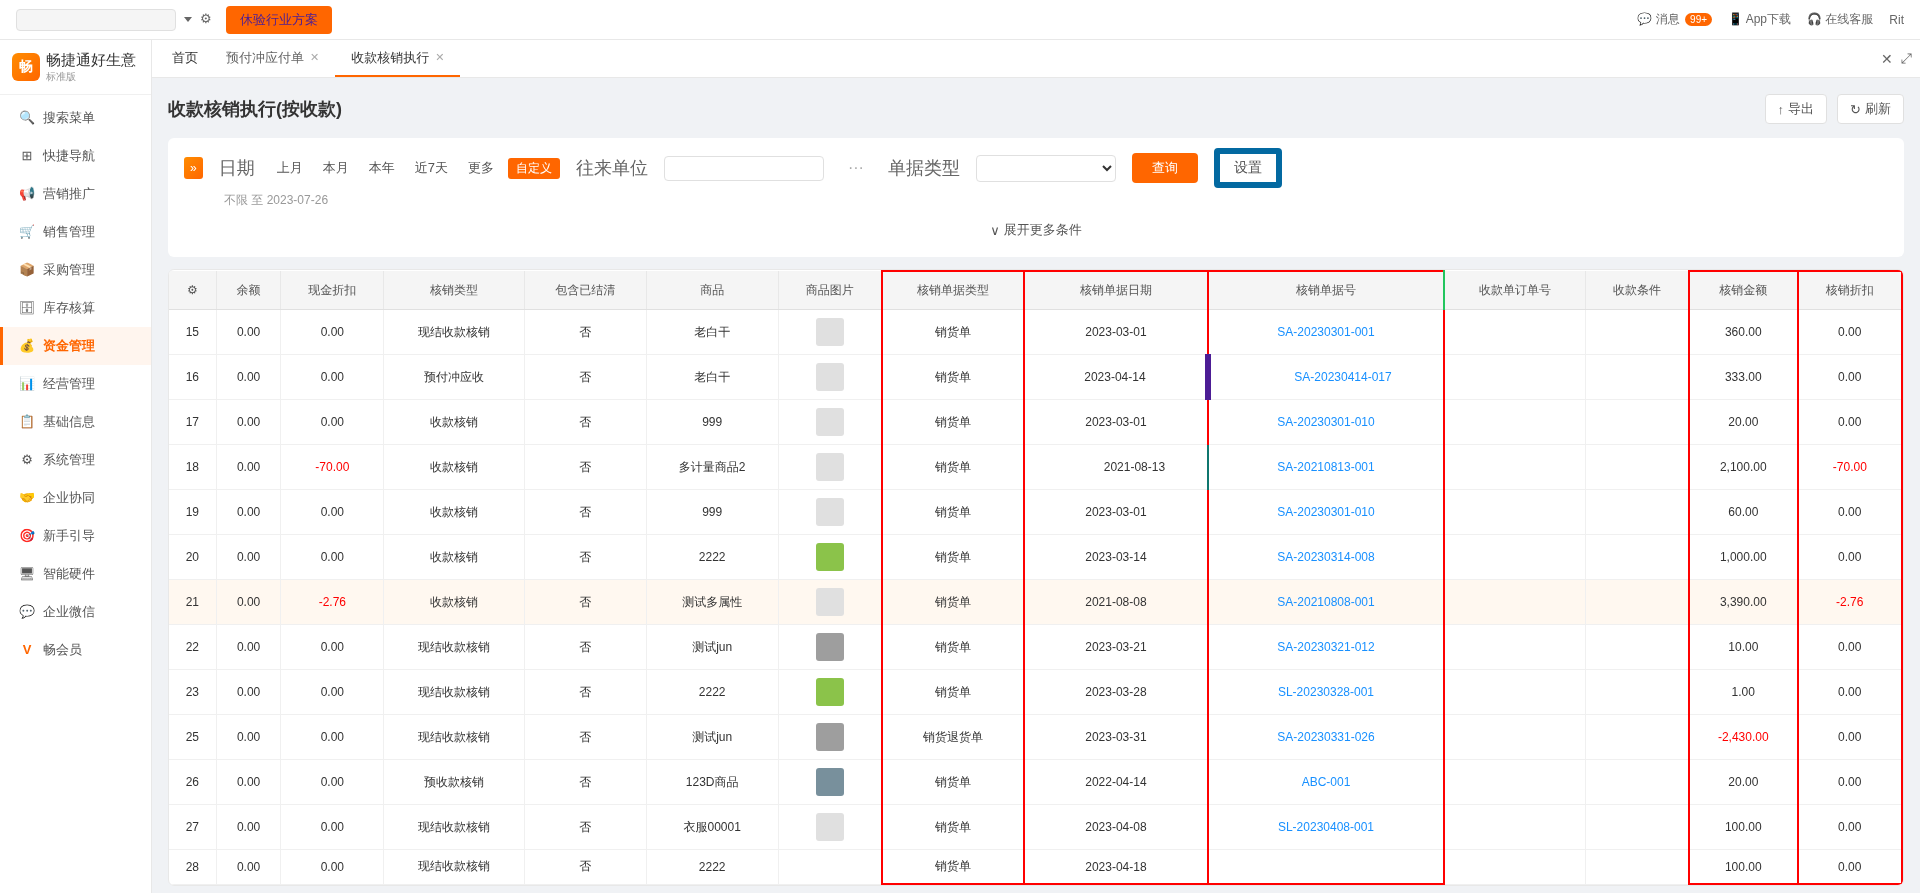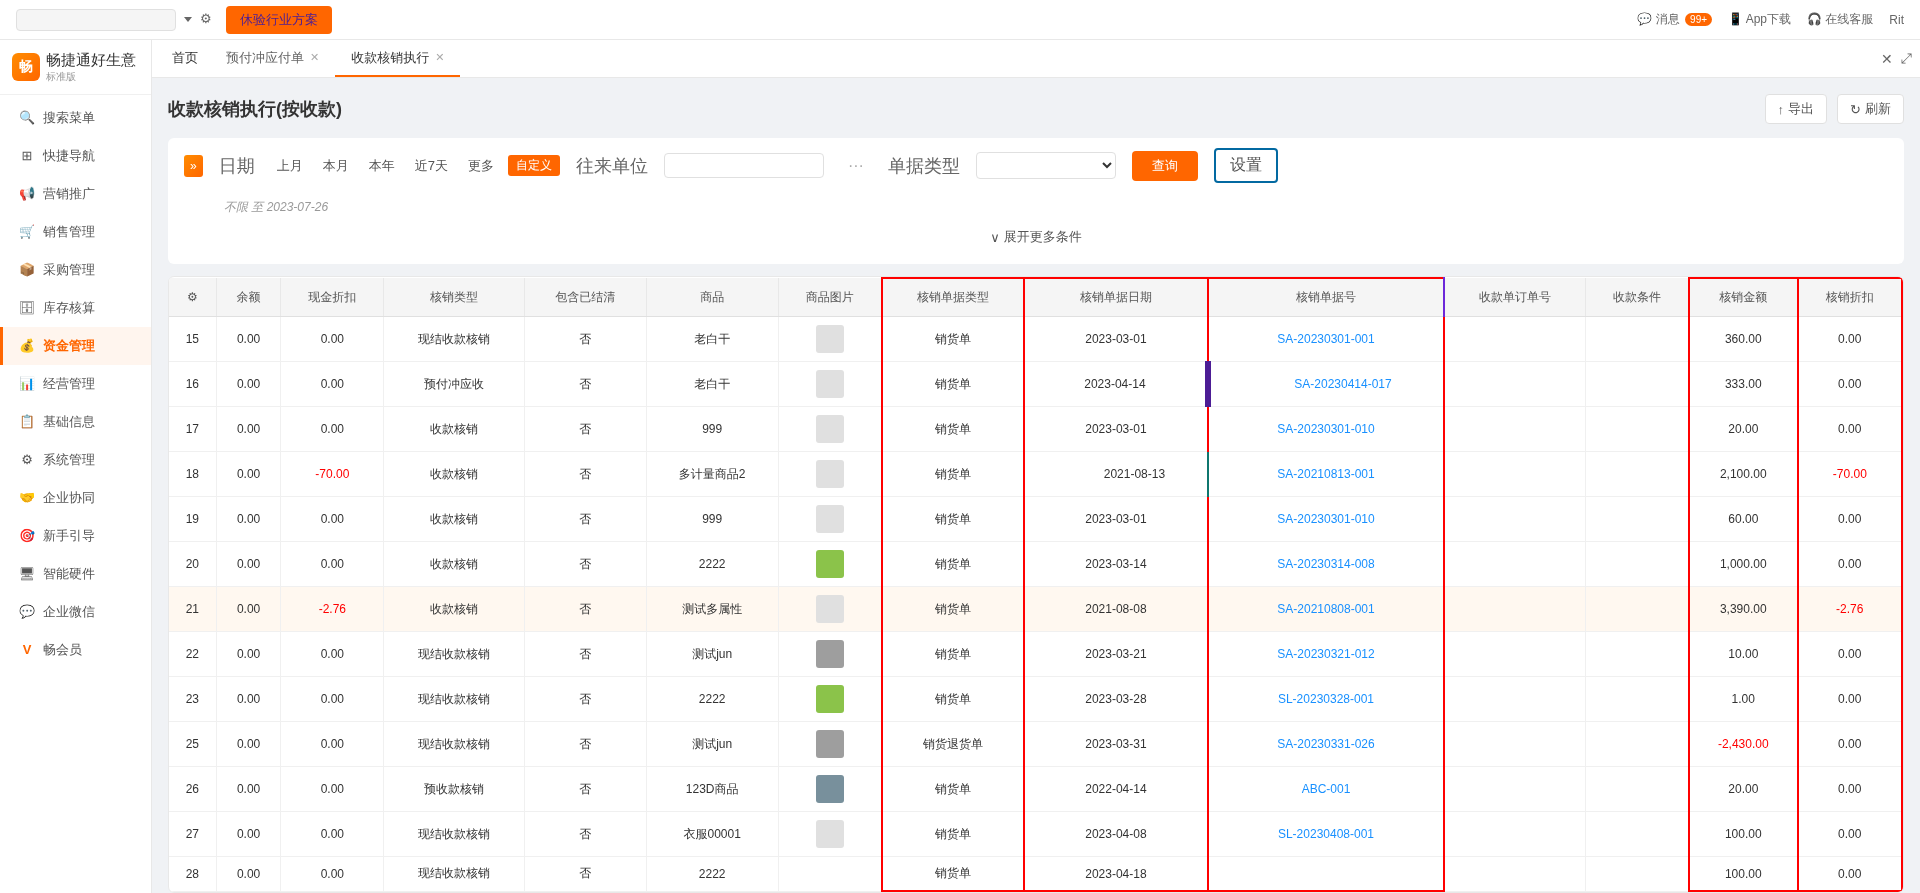--- a/index.html
+++ b/index.html
@@ -52,21 +52,21 @@
     .filter-expand-btn { background: linear-gradient(135deg, #ff8c00, #f60); color: white; border: none; border-radius: 3px; padding: 4px 6px; cursor: pointer; font-size: 12px; }
     .filter-label { color: #666; font-size: 18px; }
     .filter-date-row { display: flex; align-items: center; gap: 8px; }
     .filter-date-btn { background: none; border: none; cursor: pointer; color: #555; font-size: 13px; padding: 2px 6px; }
     .filter-date-custom { background: #f60; color: #fff; border: none; border-radius: 3px; padding: 2px 8px; font-size: 12px; cursor: pointer; }
     .filter-date-range { color: #999; font-size: 12px; margin-top: 2px; }
     .filter-input { border: 1px solid #e0e0e0; border-radius: 4px; padding: 4px 10px; font-size: 13px; color: #333; background: #fff; }
     .filter-select { border: 1px solid #e0e0e0; border-radius: 4px; padding: 4px 10px; font-size: 13px; color: #333; background: #fff; min-width: 140px; }
     .filter-dots { color: #aaa; font-size: 16px; padding: 0 8px; }
     .query-btn { background: #f60; color: #fff; border: none; border-radius: 4px; padding: 6px 20px; font-size: 13px; cursor: pointer; }
-    .settings-btn { background: #fff; color: #555; border: 2px solid #0369a1; border-radius: 4px; padding: 5px 14px; font-size: 16px; cursor: pointer; }
+    .settings-btn { background: #fff; color: #555; border: 6px solid #0369a1; border-radius: 4px; padding: 5px 14px; font-size: 14px; cursor: pointer; }
     .expand-more-btn { display: flex; align-items: center; gap: 4px; color: #555; font-size: 13px; cursor: pointer; margin: 8px 0; }
 
     
     .table-wrapper { background: #fff; border-radius: 6px; overflow: auto; border: 1px solid #e8e8e8; }
     table { width: 100%; border-collapse: collapse; font-size: 12px; }
     thead th { background: #f5f5f5; color: #555; font-weight: 500; padding: 10px 8px; text-align: center; border-bottom: 1px solid #e0e0e0; border-right: 1px solid #e8e8e8; white-space: nowrap; }
     thead th:last-child { border-right: none; }
     tbody td { padding: 8px 8px; text-align: center; border-bottom: 1px solid #f0f0f0; border-right: 1px solid #f0f0f0; white-space: nowrap; }
     tbody td:last-child { border-right: none; }
     tbody tr.highlight { background: #fff8f0; }
@@ -227,21 +227,21 @@
           <span class="filter-dots">···</span>
 
           <span class="filter-label">单据类型</span>
           <select class="filter-select">
             <option></option>
           </select>
 
           <button class="query-btn">查询</button>
           <button class="settings-btn">设置</button>
         </div>
-        <div style="margin-top:16px; padding-left:40px;font-style:italic;">
+        <div style="margin-top:4px; padding-left:40px;">
           <span class="filter-date-range">不限 至 2023-07-26</span>
         </div>
 
         <div style="text-align:center;margin-top:4px;">
           <div class="expand-more-btn" style="justify-content:center; display:inline-flex;">
             <span>∨</span>
             <span>展开更多条件</span>
           </div>
         </div>
       </div>
@@ -252,21 +252,21 @@
             <tr>
               <th>⚙</th>
               <th>余额</th>
               <th>现金折扣</th>
               <th>核销类型</th>
               <th>包含已结清</th>
               <th>商品</th>
               <th>商品图片</th>
               <th style="border-left:2px solid red;border-top:2px solid red;border-right:2px solid red;">核销单据类型</th>
               <th style="border-top:2px solid red;border-right:2px solid red;">核销单据日期</th>
-              <th style="border-top:2px solid red;border-right:2px solid #6d28d9;">核销单据号</th>
+              <th style="border-top:2px solid red;border-right:2px solid #22c55e;">核销单据号</th>
               <th>收款单订单号</th>
               <th>收款条件</th>
               <th style="border-left:2px solid red;border-top:2px solid red;border-right:2px solid red;">核销金额</th>
               <th style="border-top:2px solid red;border-right:2px solid red;">核销折扣</th>
             </tr>
           </thead>
           <tbody id="table-body">
           <tr>
       <td>15</td>
       <td>0.00</td>

